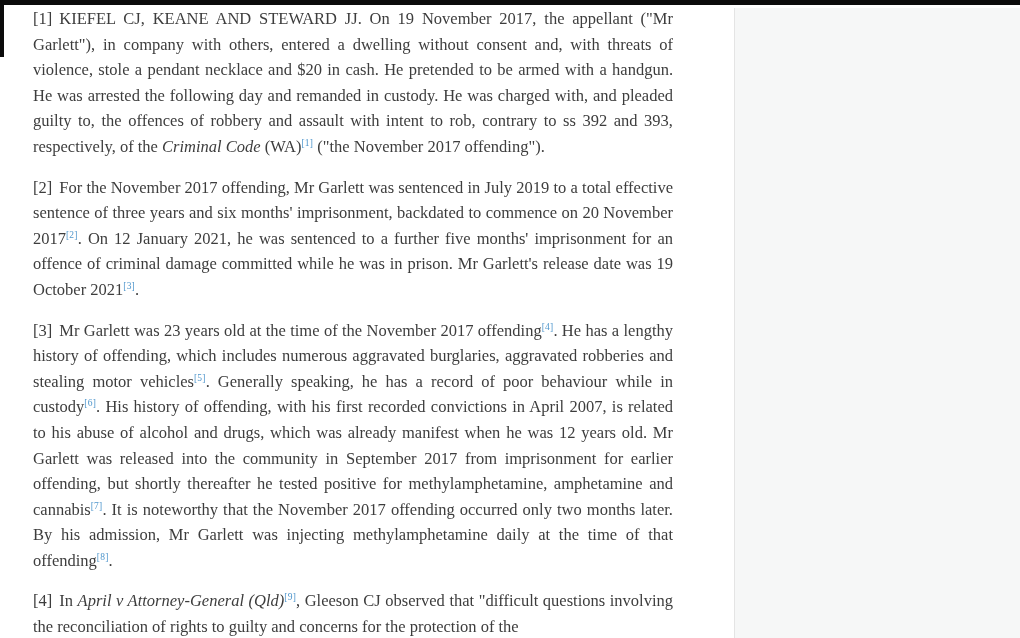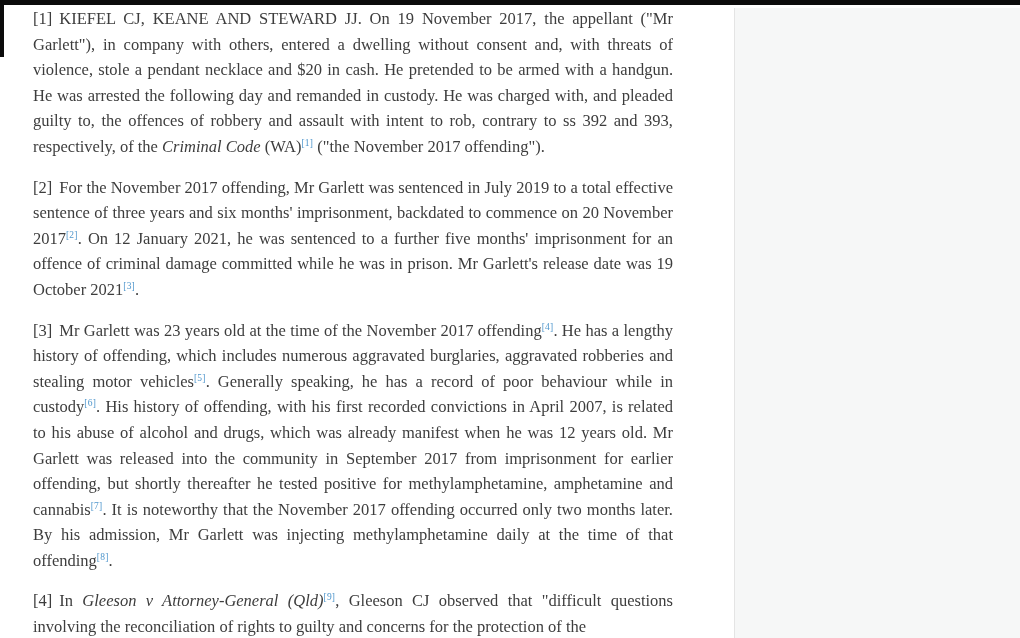--- a/index.html
+++ b/index.html
@@ -72,16 +72,16 @@
 </head>
 <body>
 
 <div class="page">
   <div class="top-bar"></div>
   <div class="left-strip"></div>
   <main class="text-column" id="paragraphs">
       <p class="para"><span class="pnum">[1]</span><span>KIEFEL CJ, KEANE AND STEWARD JJ. On 19 November 2017, the appellant ("Mr Garlett"), in company with others, entered a dwelling without consent and, with threats of violence, stole a pendant necklace and $20 in cash. He pretended to be armed with a handgun. He was arrested the following day and remanded in custody. He was charged with, and pleaded guilty to, the offences of robbery and assault with intent to rob, contrary to ss 392 and 393, respectively, of the </span><span class="italic">Criminal Code</span><span> (WA)</span><sup class="fnref">[1]</sup><span> ("the November 2017 offending").</span></p>
       <p class="para"><span class="pnum">[2]</span><span>For the November 2017 offending, Mr Garlett was sentenced in July 2019 to a total effective sentence of three years and six months' imprisonment, backdated to commence on 20 November 2017</span><sup class="fnref">[2]</sup><span>. On 12 January 2021, he was sentenced to a further five months' imprisonment for an offence of criminal damage committed while he was in prison. Mr Garlett's release date was 19 October 2021</span><sup class="fnref">[3]</sup><span>.</span></p>
       <p class="para"><span class="pnum">[3]</span><span>Mr Garlett was 23 years old at the time of the November 2017 offending</span><sup class="fnref">[4]</sup><span>. He has a lengthy history of offending, which includes numerous aggravated burglaries, aggravated robberies and stealing motor vehicles</span><sup class="fnref">[5]</sup><span>. Generally speaking, he has a record of poor behaviour while in custody</span><sup class="fnref">[6]</sup><span>. His history of offending, with his first recorded convictions in April 2007, is related to his abuse of alcohol and drugs, which was already manifest when he was 12 years old. Mr Garlett was released into the community in September 2017 from imprisonment for earlier offending, but shortly thereafter he tested positive for methylamphetamine, amphetamine and cannabis</span><sup class="fnref">[7]</sup><span>. It is noteworthy that the November 2017 offending occurred only two months later. By his admission, Mr Garlett was injecting methylamphetamine daily at the time of that offending</span><sup class="fnref">[8]</sup><span>.</span></p>
-      <p class="para"><span class="pnum">[4]</span><span>In </span><span class="italic">Gleeson v Attorney-General (Qld)</span><sup class="fnref">[9]</sup><span>, Gleeson CJ observed that "difficult questions involving the reconciliation of rights to guilty and concerns for the protection of the</span></p>
+      <p class="para"><span class="pnum">[4]</span><span>In </span><span class="italic">April v Attorney-General (Qld)</span><sup class="fnref">[9]</sup><span>, Gleeson CJ observed that "difficult questions involving the reconciliation of rights to guilty and concerns for the protection of the</span></p>
     </main>
   <aside class="side-panel"></aside>
 </div>
 
 </body></html>

